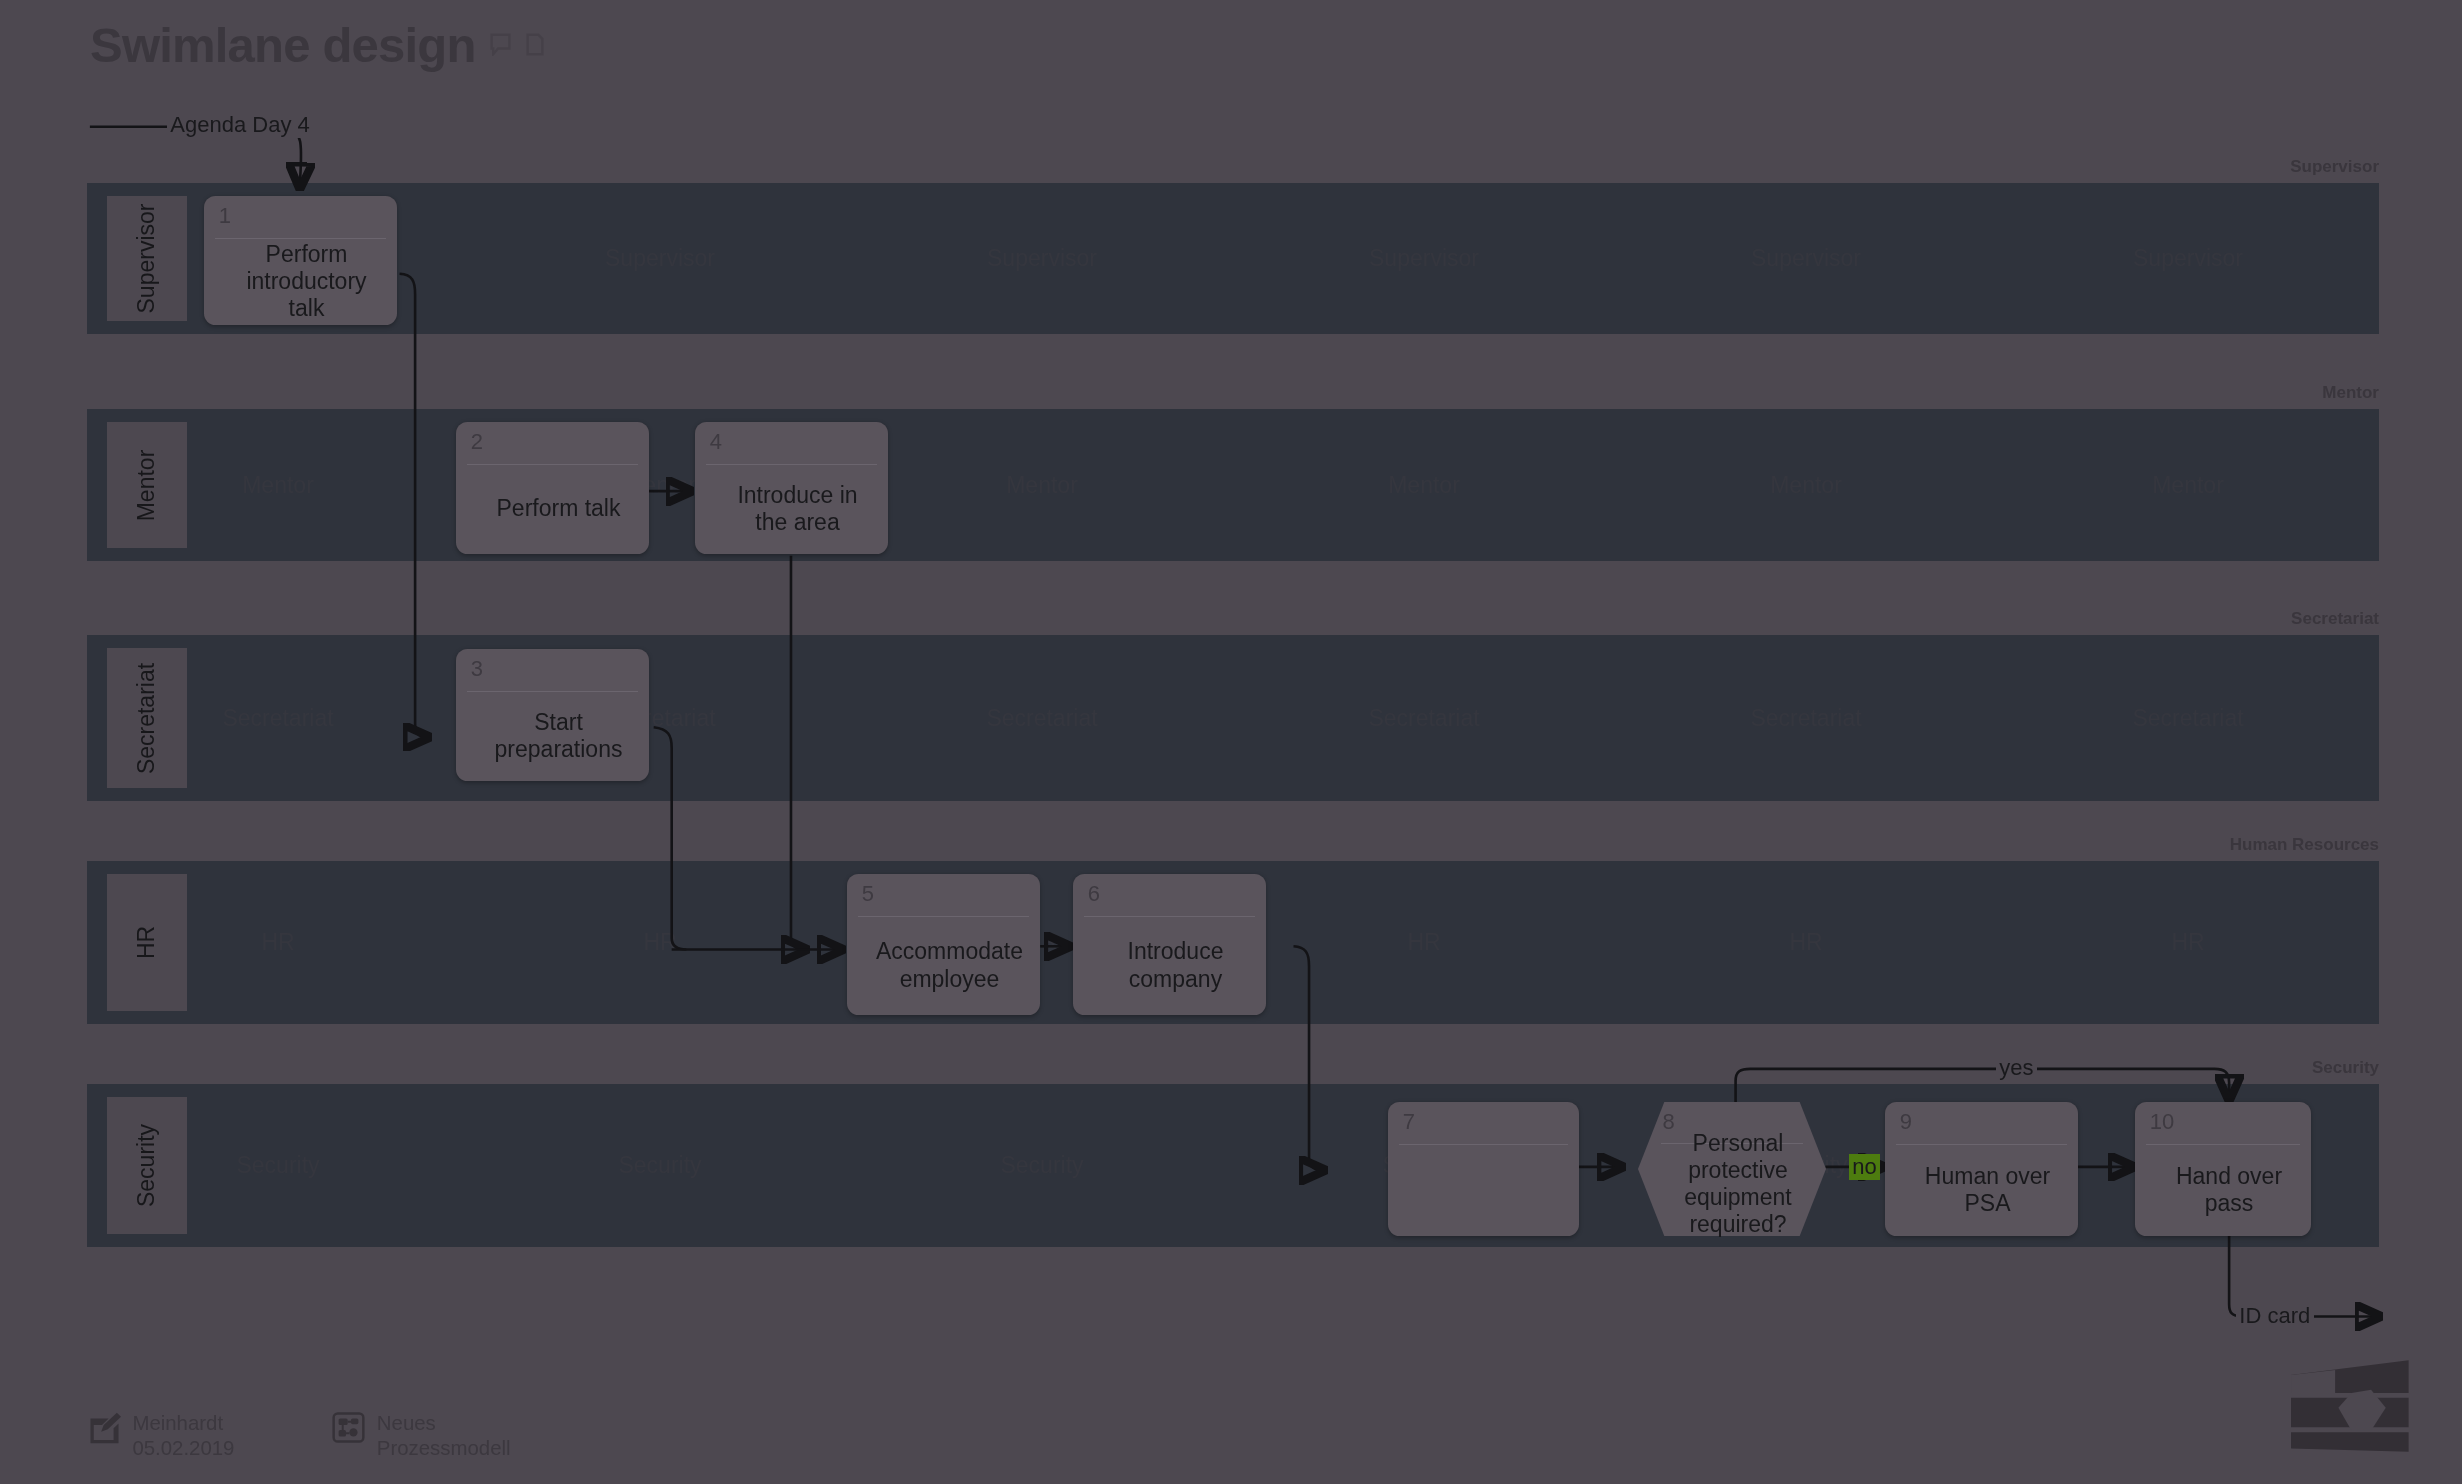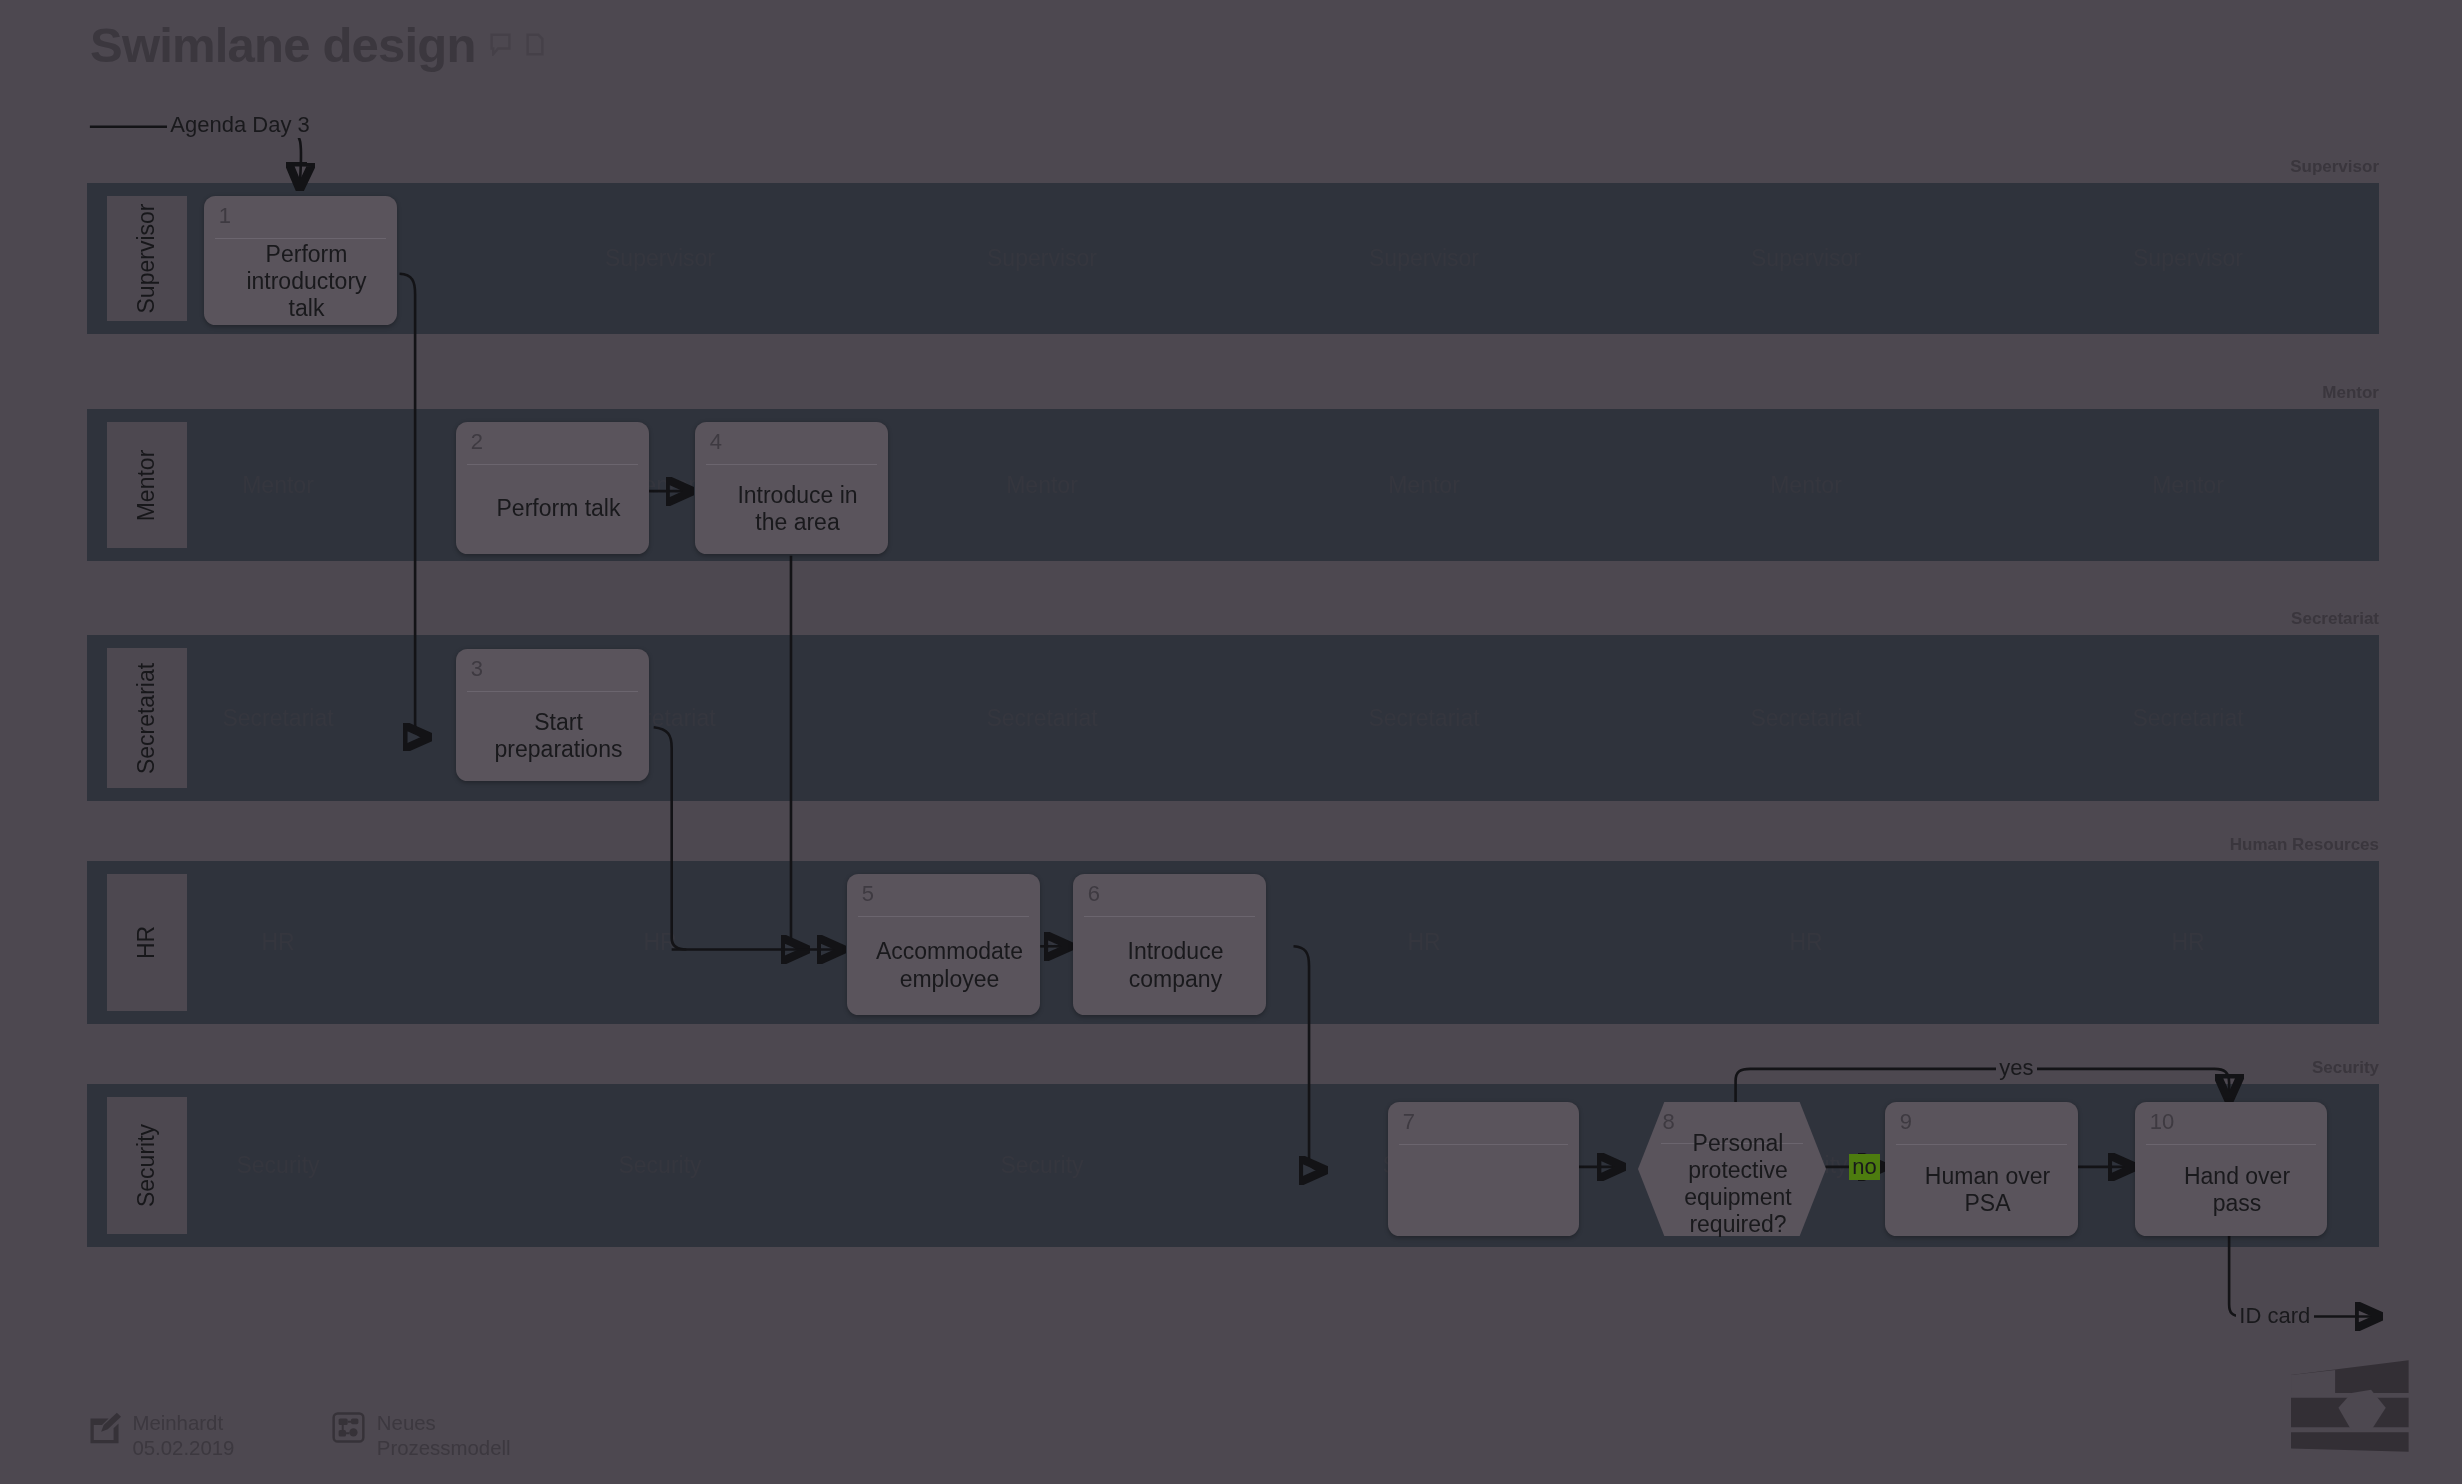--- a/index.html
+++ b/index.html
@@ -181,21 +181,21 @@
   <path d="M2234,1428 L2304,1428" marker-end="url(#ah)"></path>
 
   <path d="M2124,1352 L2124,1323 C2124,1311 2130,1308 2142,1308 L2710,1308 C2722,1308 2728,1312 2728,1325 L2728,1345" marker-end="url(#ah)"></path>
 
   <path d="M2543,1428 L2610,1428" marker-end="url(#ah)"></path>
 
   <path d="M2728,1512 L2728,1596 C2728,1607 2732,1610 2742,1611"></path>
   <path d="M2742,1611 L2912,1611" marker-end="url(#ah)"></path>
 </svg>
 
-<div class="edge-label" style="left:167px;top:112px">Agenda Day 3</div>
+<div class="edge-label" style="left:167px;top:112px">Agenda Day 4</div>
 <div class="edge-label onlane" style="left:1849px;top:1154px">no</div>
 <div class="edge-label" style="left:1996px;top:1055px">yes</div>
 <div class="edge-label" style="left:2236px;top:1303px">ID card</div>
 
 <div class="node" style="left:204px;top:196px;width:193px;height:129px">
   <div class="num">1</div>
   <div class="rule"></div>
   <div class="lbl">Perform introductory talk</div>
 </div>
 
@@ -240,21 +240,21 @@
   <div class="rule" style="left:23px;right:23px;top:41px"></div>
   <div class="lbl">Personal protective equipment required?</div>
 </div>
 
 <div class="node" style="left:1885px;top:1102px;width:193px;height:134px">
   <div class="num">9</div>
   <div class="rule"></div>
   <div class="lbl">Human over PSA</div>
 </div>
 
-<div class="node" style="left:2135px;top:1102px;width:192px;height:134px">
+<div class="node" style="left:2135px;top:1102px;width:176px;height:134px">
   <div class="num">10</div>
   <div class="rule"></div>
   <div class="lbl">Hand over pass</div>
 </div>
 
 <div id="footer">
   <div class="foot-item">
     <span class="foot-icon">
       <svg width="33" height="33" viewBox="0 0 40 40">
         <path d="M3 9h22l-8 8H7v18h24V21l6-6v24H3z" fill="#2f2b31"></path>

